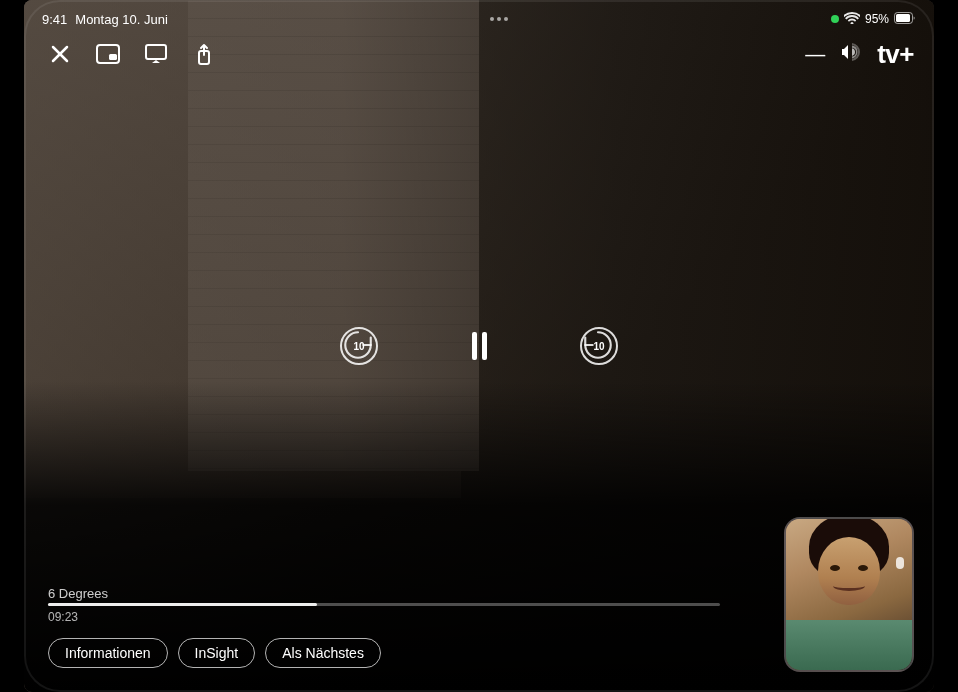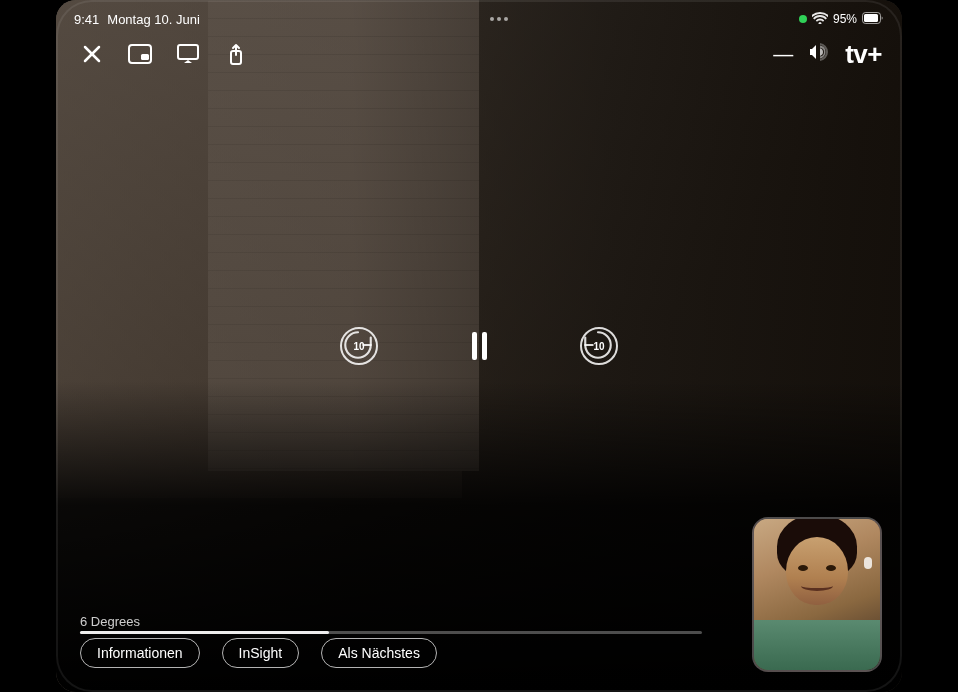--- a/index.html
+++ b/index.html
@@ -9,24 +9,24 @@
       height: 692px;
       background: #000;
       font-family: -apple-system, BlinkMacSystemFont, 'SF Pro Text', sans-serif;
       overflow: hidden;
       display: flex;
       align-items: center;
       justify-content: center;
     }
 
     .device-frame {
-      width: 846px;
+      width: 910px;
       height: 692px;
       background: #1a1a1a;
-      border-radius: 20px;
+      border-radius: 8px;
       overflow: hidden;
       position: relative;
     }
 
     
     .status-bar {
       position: absolute;
       top: 0;
       left: 0;
       right: 0;
@@ -277,21 +277,21 @@
 
     .time-display {
       color: rgba(255,255,255,0.7);
       font-size: 12px;
       margin-bottom: 14px;
     }
 
     
     .action-buttons {
       display: flex;
-      gap: 22px;
+      gap: 10px;
       align-items: center;
     }
 
     .action-btn {
       border: 1.5px solid rgba(255,255,255,0.7);
       background: transparent;
       color: #fff;
       border-radius: 18px;
       padding: 6px 16px;
       font-size: 14px;
@@ -471,20 +471,21 @@
           <span style="font-size:10px;font-weight:600;color:#fff;z-index:1;">10</span>
         </div>
       </div>
     </div>
 
     <div class="bottom-info">
       <div class="show-subtitle">6 Degrees</div>
       <div class="progress-bar-container">
         <div class="progress-bar-fill"></div>
       </div>
+      <div class="time-display">09:23</div>
       <div class="action-buttons">
         <button class="action-btn">Informationen</button>
         <button class="action-btn">InSight</button>
         <button class="action-btn">Als Nächstes</button>
       </div>
     </div>
 
   </div>
 
   <div class="facetime-pip">

